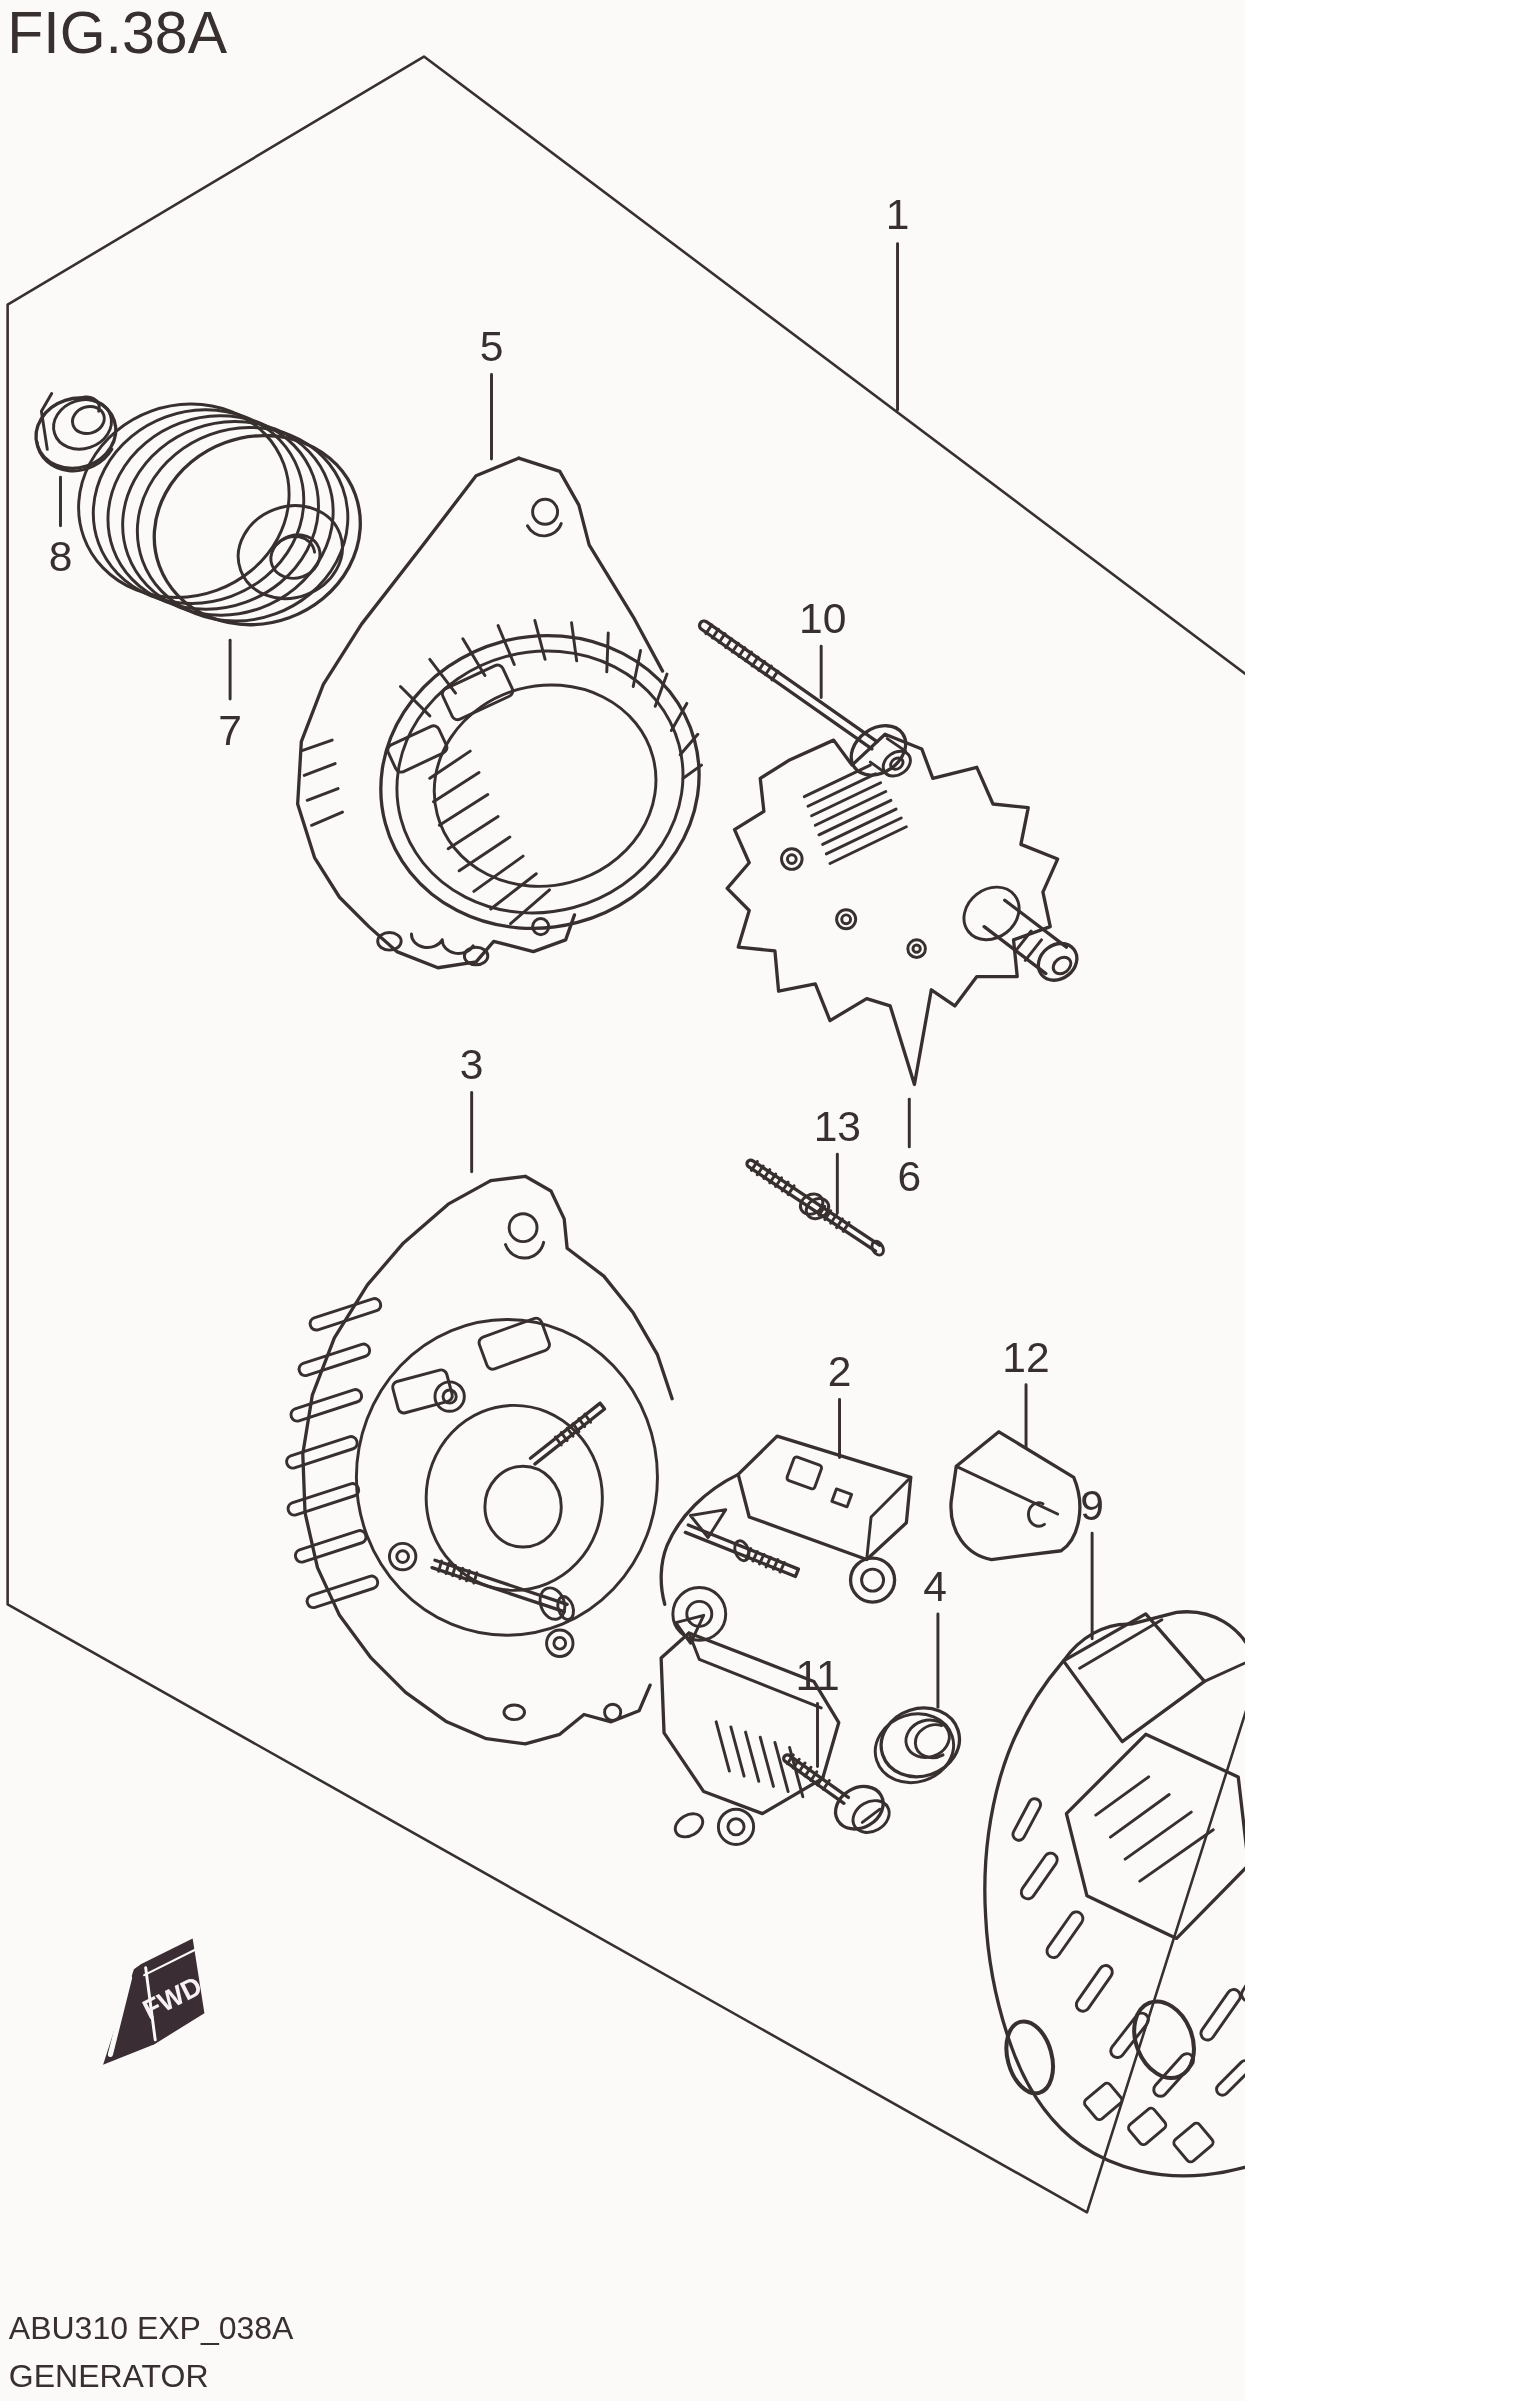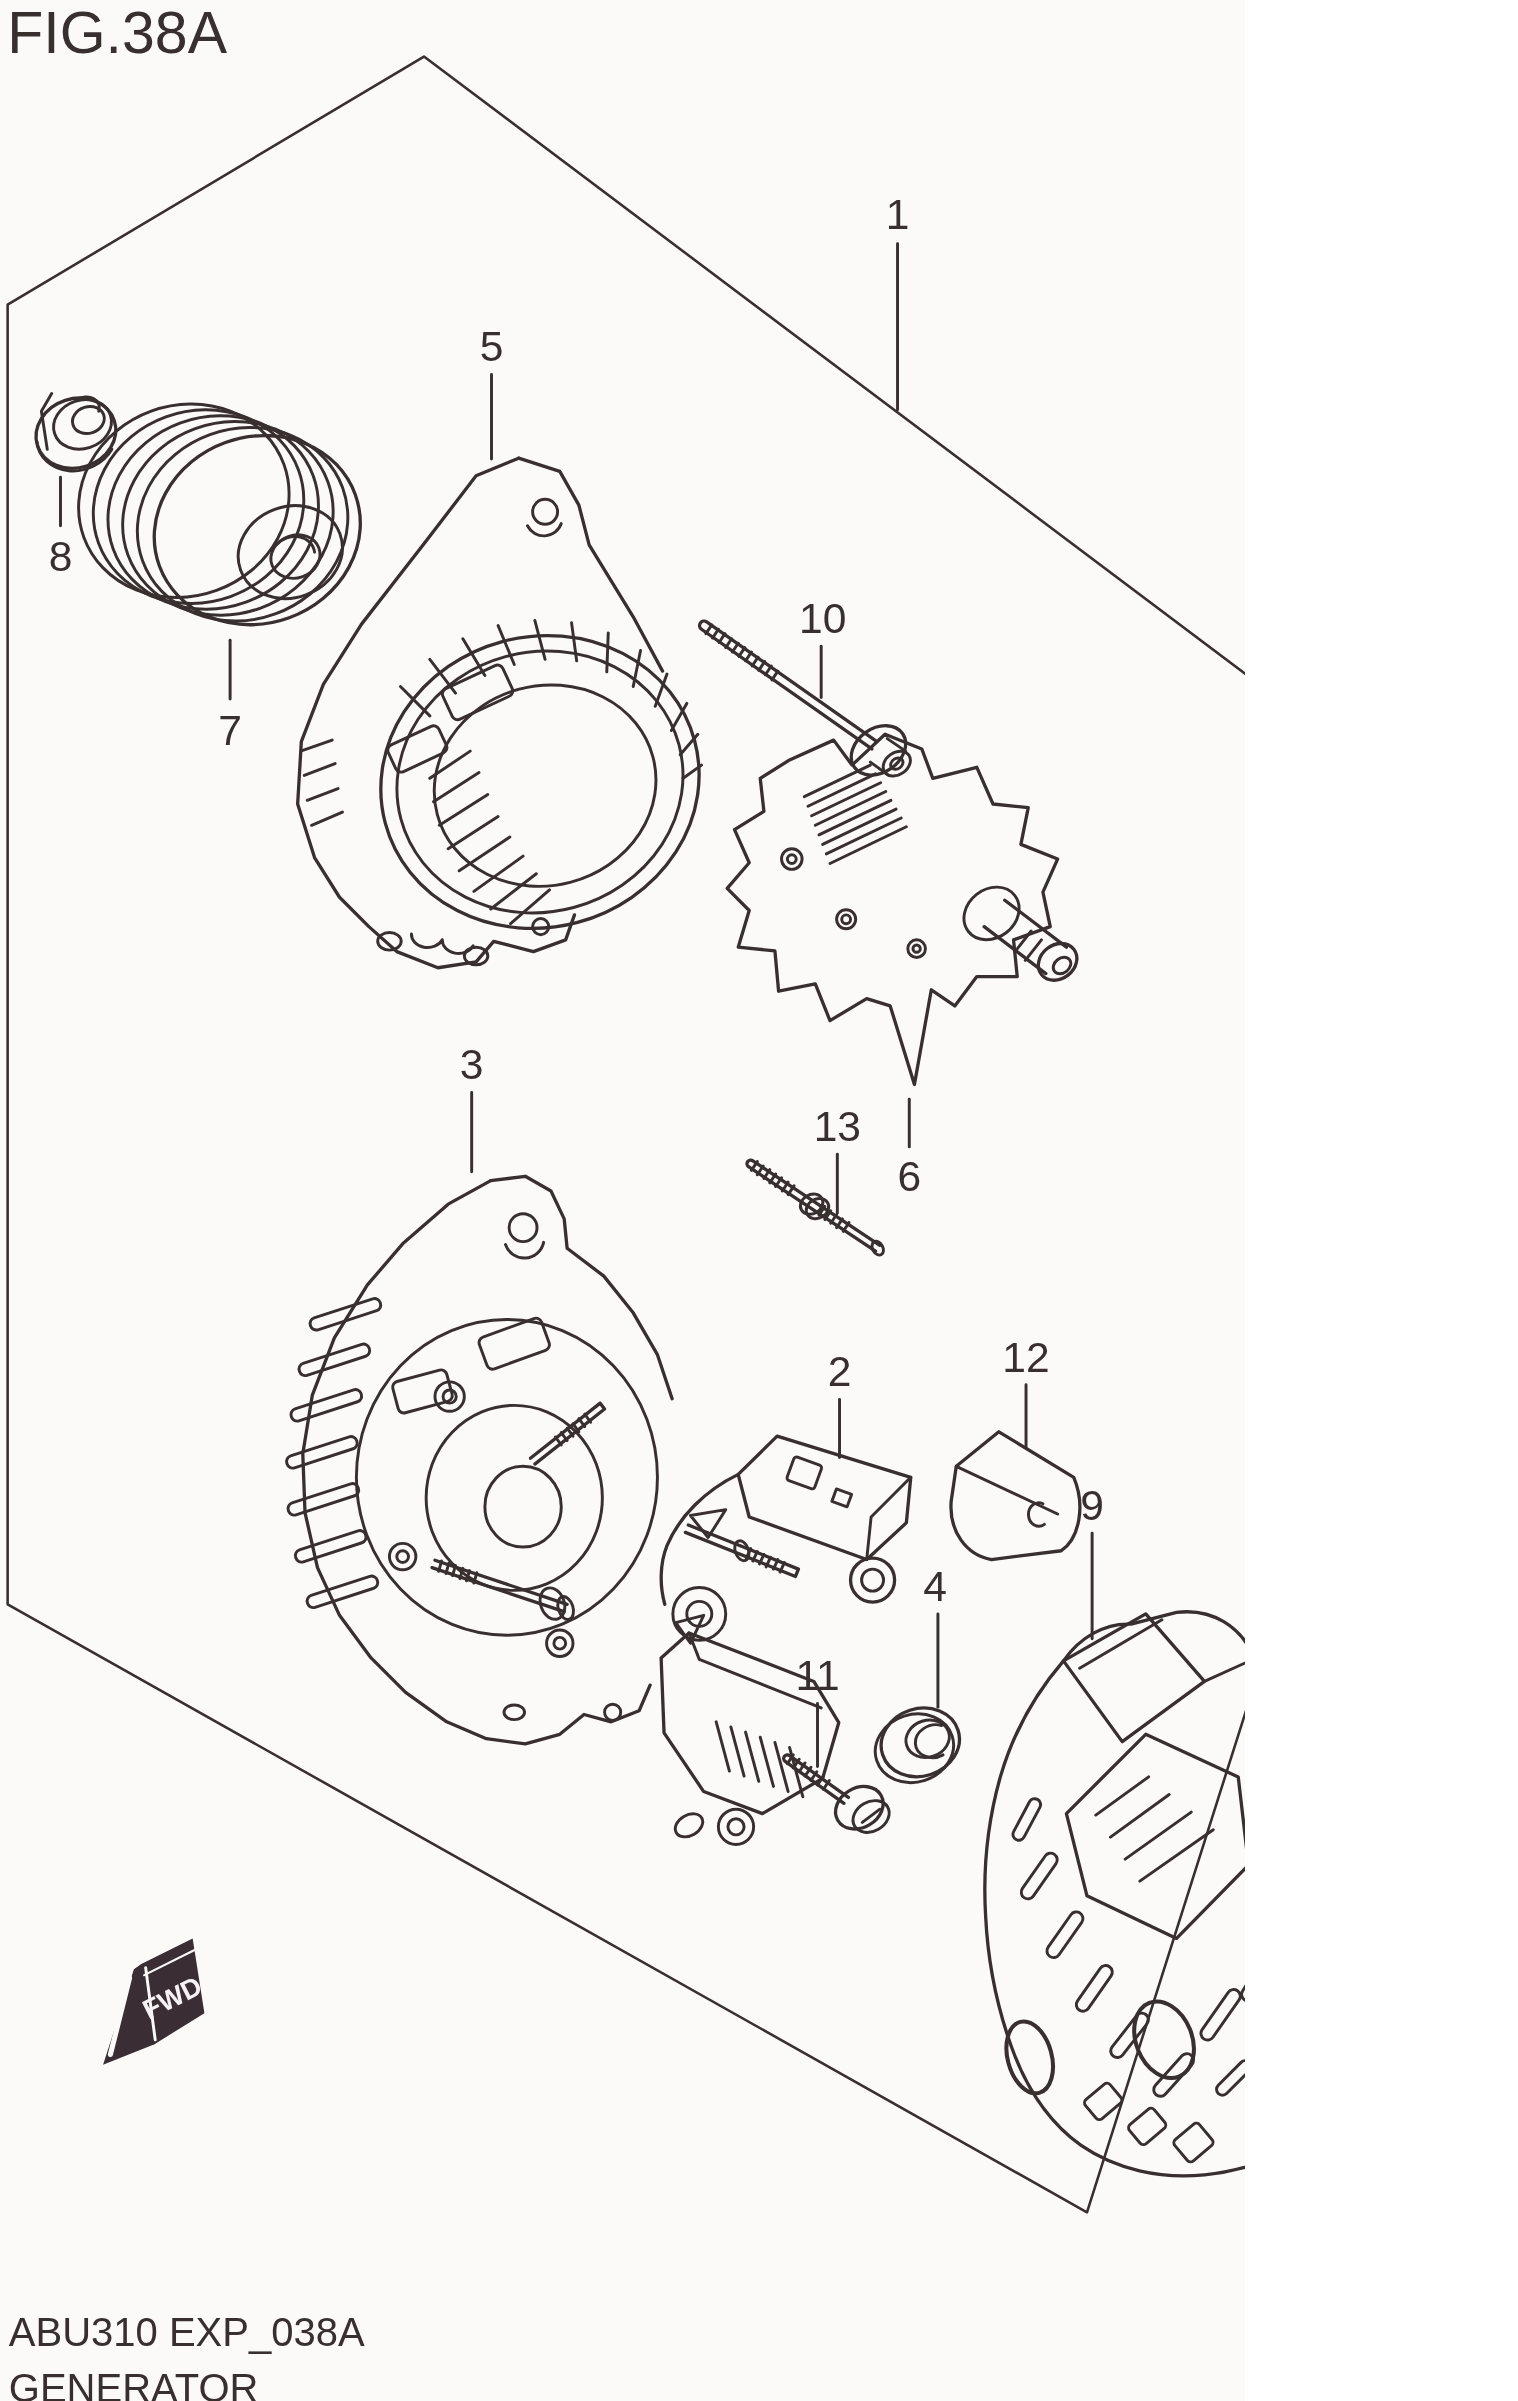--- a/index.html
+++ b/index.html
@@ -10,21 +10,21 @@
     color:var(--line,#382f2f);
     font-family:"Liberation Sans",sans-serif;
     overflow:hidden;
   }
   .fig-title{
     position:absolute;left:7.3px;top:4.4px;
     font-size:59px;line-height:1;letter-spacing:0px;
     color:var(--line,#382f2f);
   }
   .footer{position:absolute;left:8.8px;top:2312px;}
-  .footer div{font-size:40px;line-height:1;color:var(--line,#382f2f);}
+  .footer div{font-size:32px;line-height:1;color:var(--line,#382f2f);}
   .footer div + div{margin-top:16px;}
   svg.diagram{position:absolute;left:0;top:0;}
   svg .stroke{fill:none;stroke:currentColor;stroke-width:4.5;stroke-linecap:round;stroke-linejoin:round;}
   svg .thin{stroke-width:4;}
   svg .bold{stroke-width:5.5;}
   svg .frame{stroke-width:3.5;}
   svg text.callout{font-family:"Liberation Sans",sans-serif;font-size:58px;fill:currentColor;text-anchor:middle;}
   svg .fwd-fill{fill:var(--fwd_fill,#3a2d33);stroke:none;}
   svg .fwd-line{fill:none;stroke:var(--background,#fbfaf9);stroke-linecap:round;}
   svg text.fwd-label{font-family:"Liberation Sans",sans-serif;font-size:37px;font-weight:bold;fill:var(--fwd_text,#f7f1f4);text-anchor:middle;}

